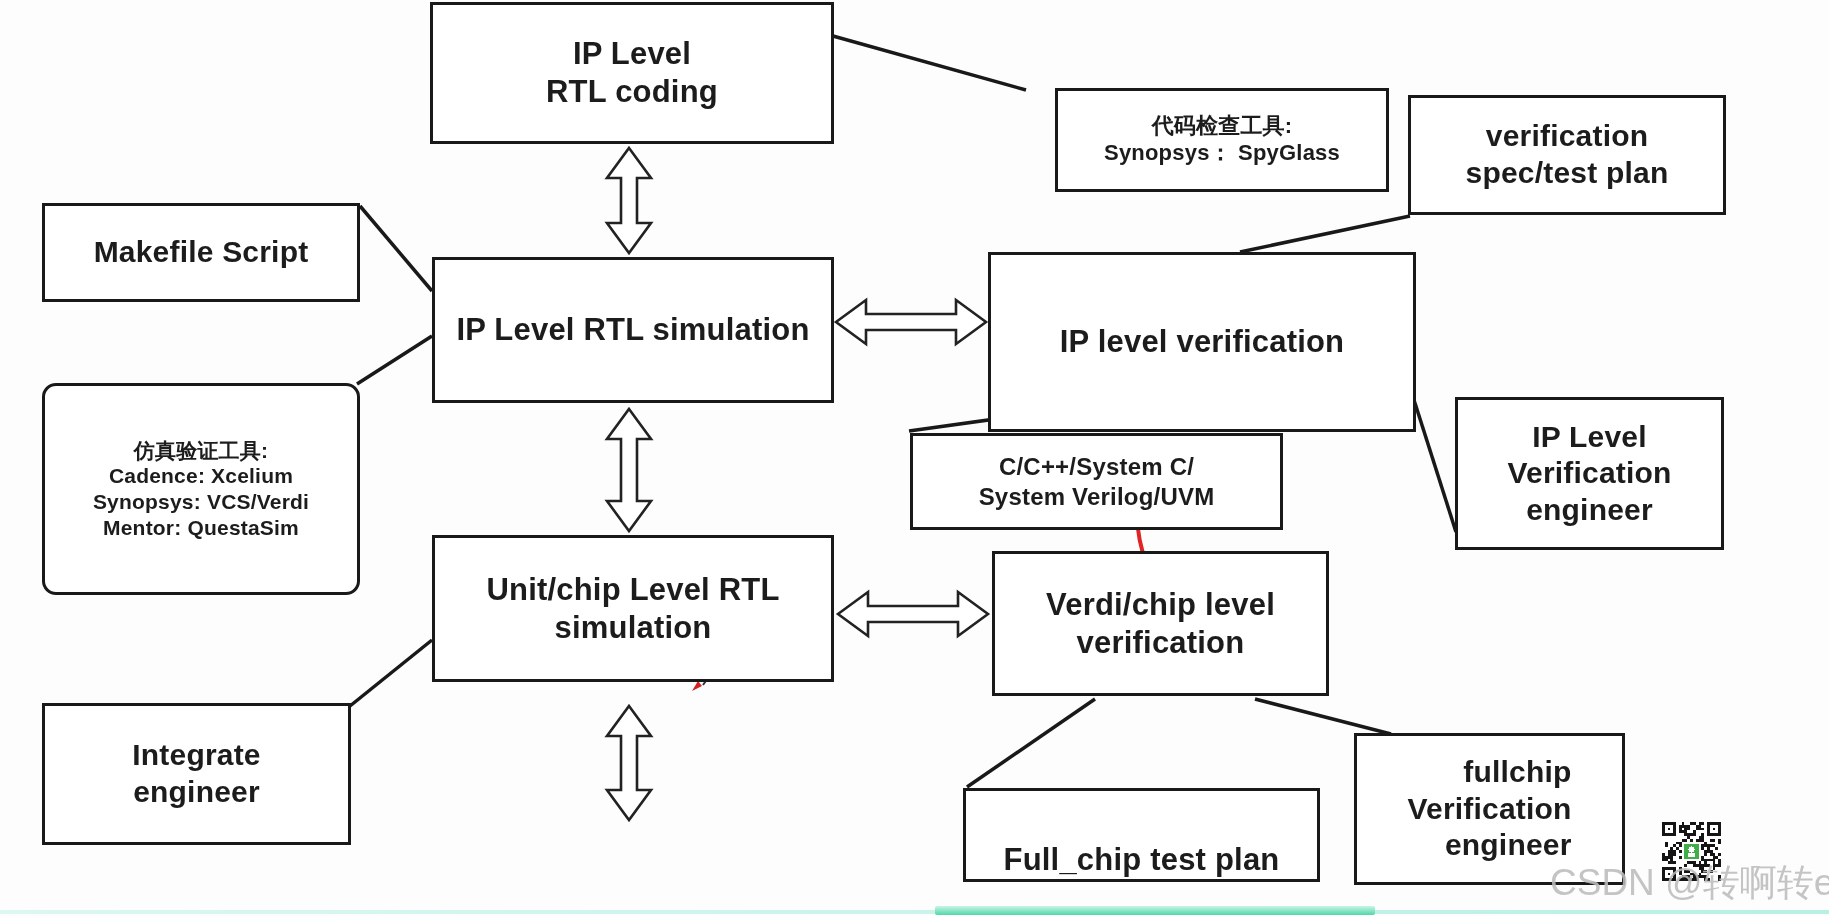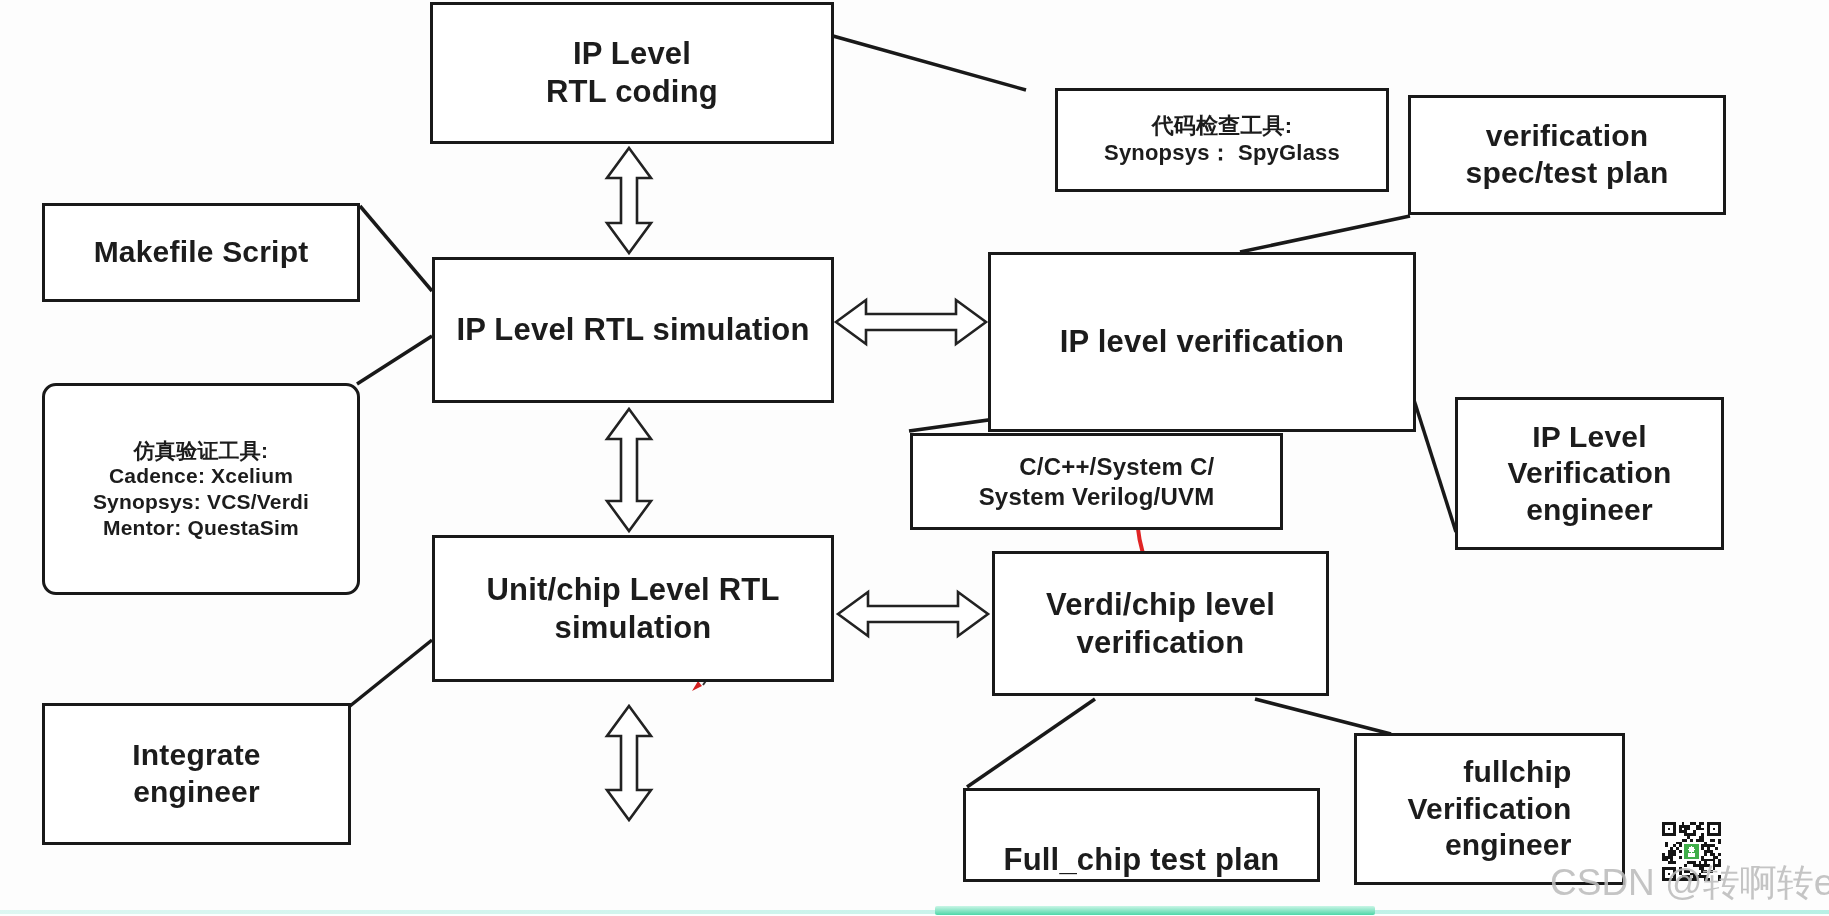--- a/index.html
+++ b/index.html
@@ -120,21 +120,21 @@
     <span class="lbl">IP level verification</span>
   </div>
 
   <div class="dbox fs-cn2" style="left:42px;top:383px;width:318px;height:212px;border-radius:14px;">
     <span class="lbl">仿真验证工具:
 Cadence: Xcelium
 Synopsys: VCS/Verdi
 Mentor: QuestaSim</span>
   </div>
 
-  <div class="dbox fs-cpp" style="left:910px;top:433px;width:373px;height:97px;text-align:right;">
+  <div class="dbox fs-cpp" style="left:910px;top:433px;width:373px;height:97px;">
     <span class="lbl">C/C++/System C/
 System Verilog/UVM</span>
   </div>
 
   <div class="dbox fs-med" style="left:1455px;top:397px;width:269px;height:153px;">
     <span class="lbl">IP Level
 Verification
 engineer</span>
   </div>
 

